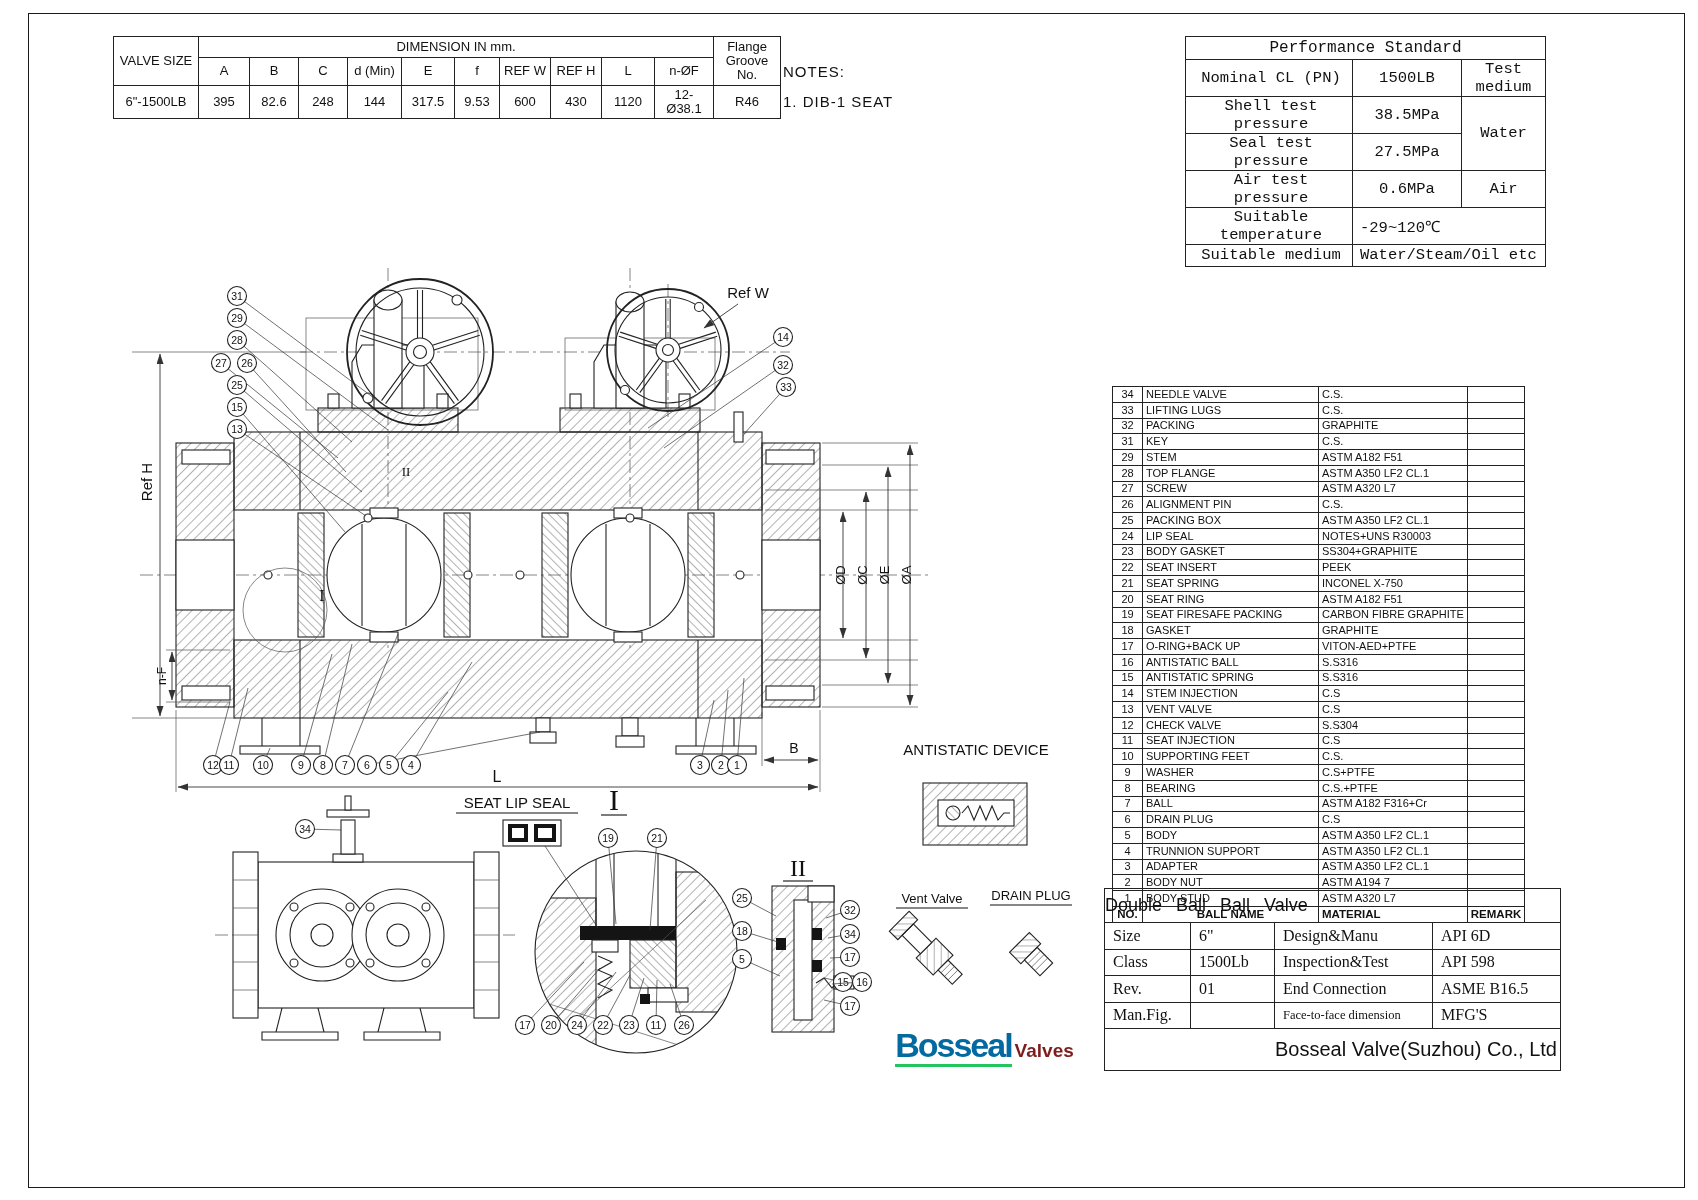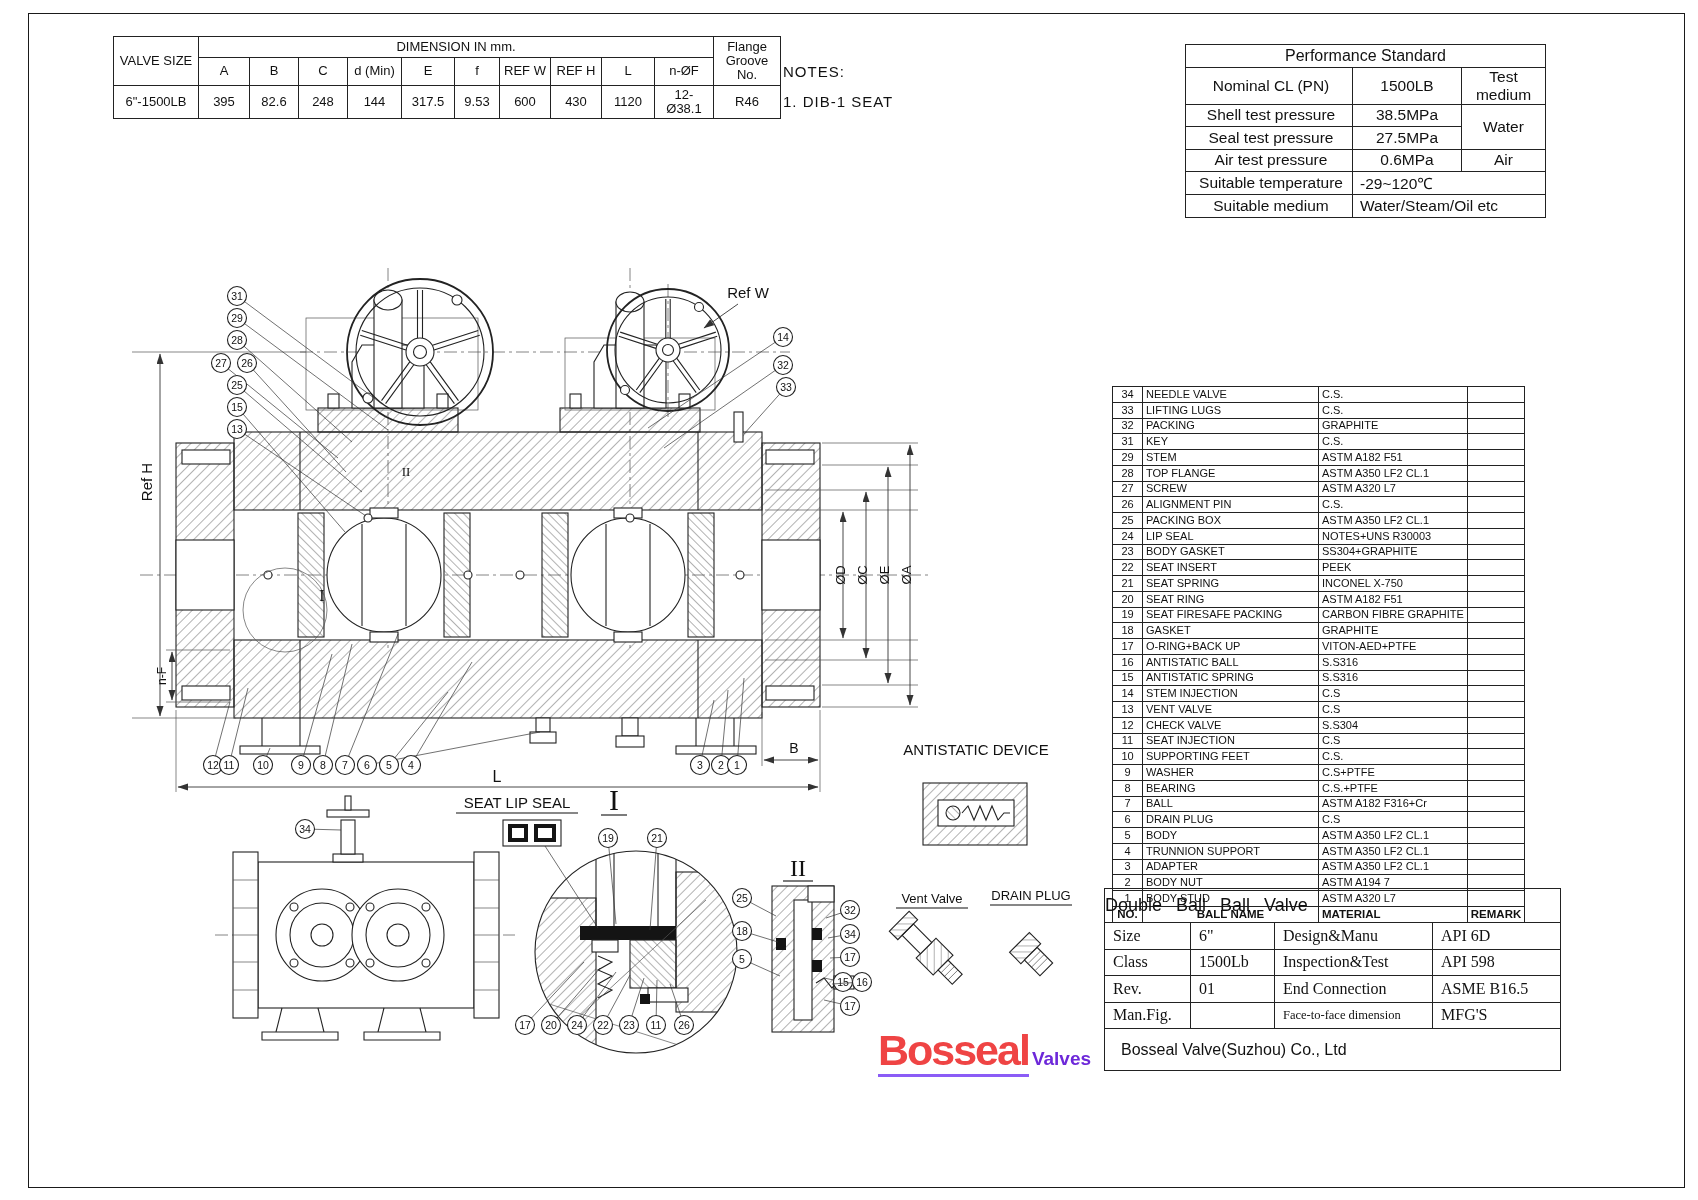--- a/index.html
+++ b/index.html
@@ -8,46 +8,46 @@
   #frame{position:absolute;left:28px;top:13px;width:1655px;height:1173px;
          border:1.6px solid #1a1a1a}
   table{border-collapse:collapse;table-layout:fixed}
   td{border:1px solid #222;overflow:hidden;padding:0 3px;text-align:center;vertical-align:middle}
   
   #dimtbl{position:absolute;left:113px;top:36px;font-size:13px}
   #dimtbl td{line-height:1.08}
   #dimtbl .vs{width:78px}
   #dimtbl .fg{width:60px}
   
-  #perftbl{position:absolute;left:1185px;top:44px;font-family:Liberation Sans, sans-serif;font-size:15.5px}
+  #perftbl{position:absolute;left:1185px;top:36px;font-family:Liberation Mono, monospace;font-size:15.5px}
   #perftbl td{height:21.5px}
   #perftbl .t{font-size:16px}
   #perftbl .lab{text-align:center;padding-left:7px}
   #perftbl .lft{text-align:left;padding-left:7px}
   
   #partstbl{position:absolute;left:1112px;top:386px;font-size:11px}
   #partstbl td{height:14.76px;line-height:11px;white-space:nowrap;padding:0 3px}
   #partstbl td.no{text-align:center}
   #partstbl td.nm,#partstbl td.mat{text-align:left}
   #partstbl tr.hdr td{font-weight:bold;height:15px;font-size:11.5px}
   
   #titleblk{position:absolute;left:1104px;top:888px;font-family:"Liberation Serif",serif;font-size:16px}
   #titleblk td{text-align:left;padding-left:8px}
   #titleblk .ttl{height:33px;font-family:"Liberation Sans",sans-serif;
                  font-size:18px;word-spacing:9px;padding-left:0}
   #titleblk .r{height:26.5px}
   #titleblk .sm{font-size:12.5px}
-  #titleblk .co{height:41px;text-align:left;font-family:"Liberation Sans",sans-serif;font-size:16px;padding-left:16px}
+  #titleblk .co{height:41px;text-align:right;font-family:"Liberation Sans",sans-serif;font-size:20px;padding-left:16px}
   
   #notes{position:absolute;left:783px;top:57px;font-size:15px;letter-spacing:1px;line-height:30px}
   
   #logo{position:absolute;left:872px;top:1026px;width:225px;text-align:center;white-space:nowrap}
-  #logo .brand{font-weight:900;font-size:43px;letter-spacing:-2px;color:#ef4444;
-               font-family:"Liberation Sans",sans-serif;border-bottom:3px solid #8b5cf6}
-  #logo .brandv{font-weight:700;font-size:19px;color:#6d28d9;margin-left:3px}
+  #logo .brand{font-weight:900;font-size:34px;letter-spacing:-2px;color:#0369a1;
+               font-family:"Liberation Sans",sans-serif;border-bottom:3px solid #22c55e}
+  #logo .brandv{font-weight:700;font-size:19px;color:#7f1d1d;margin-left:3px}
   
   svg#art{position:absolute;left:0;top:0}
   .ln{stroke:#222;fill:none;stroke-width:1.1}
   .ln2{stroke:#222;fill:none;stroke-width:1.8}
   .wh{fill:#fff;stroke:#222;stroke-width:1.1}
   .h1f{fill:url(#h1);stroke:#222;stroke-width:1.1}
   .h2f{fill:url(#h2);stroke:#222;stroke-width:1.1}
   .blk{fill:#141414;stroke:none}
   .thin{stroke:#555;fill:none;stroke-width:.7}
   .cl{stroke:#666;fill:none;stroke-width:.8;stroke-dasharray:13 4 3 4}

